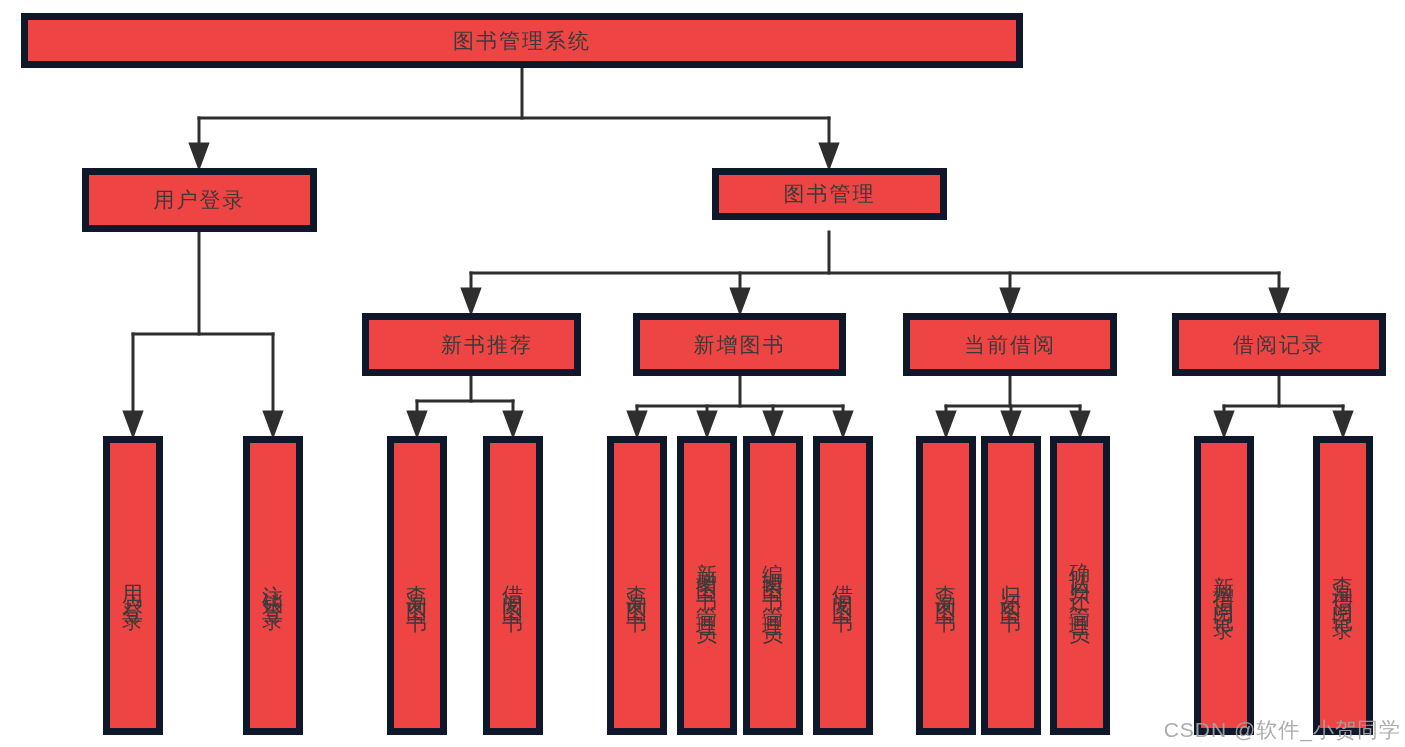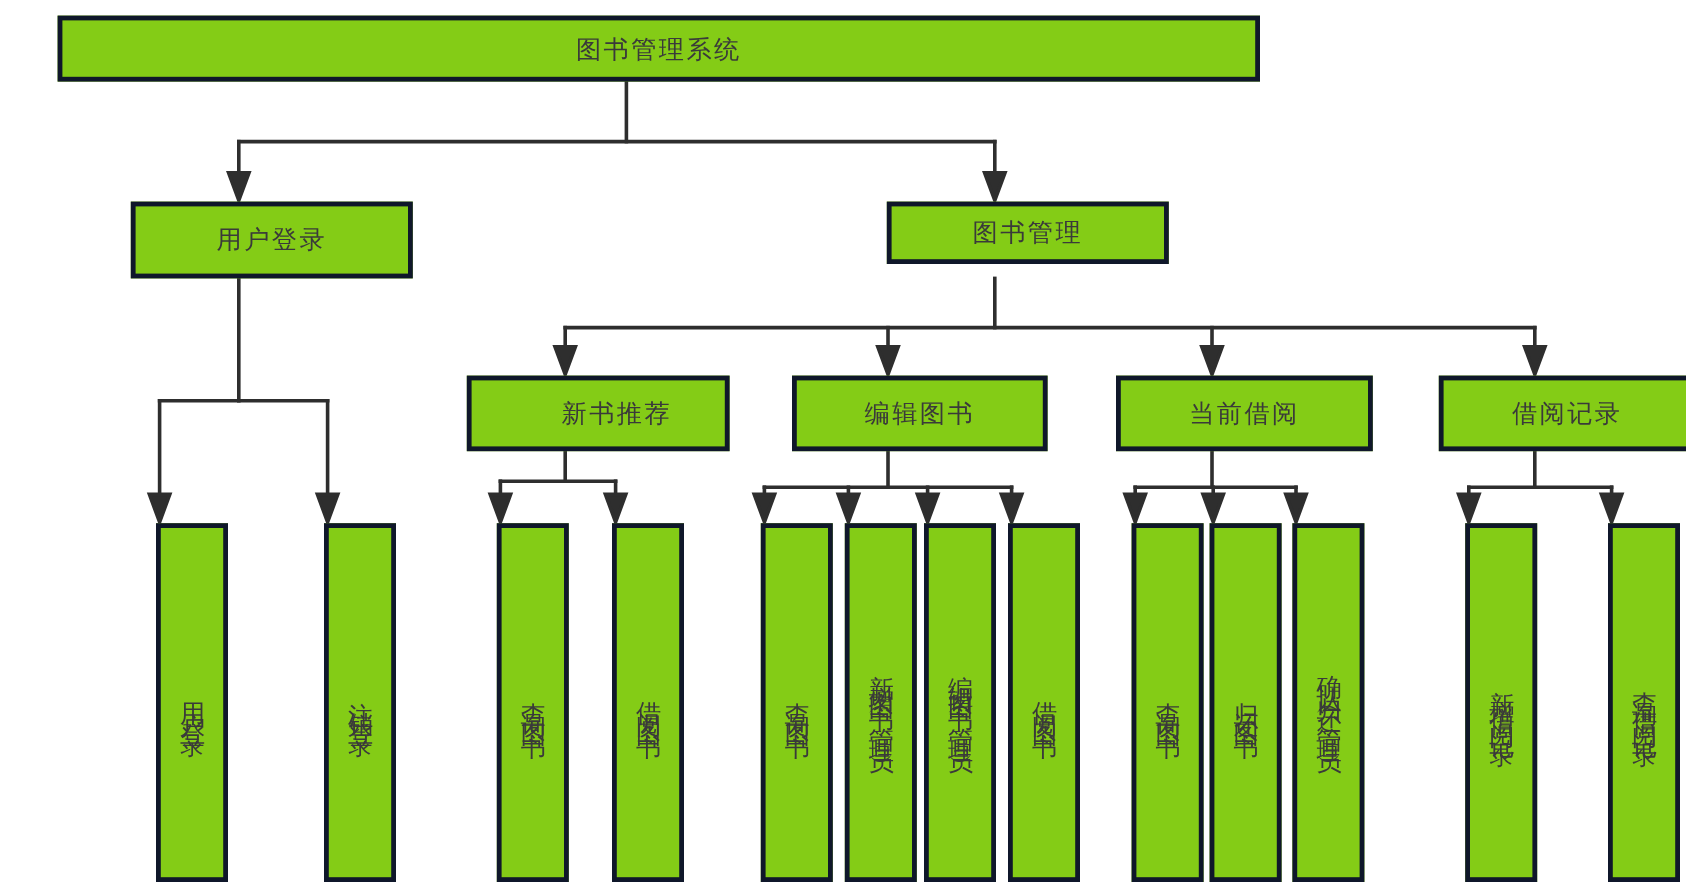--- a/index.html
+++ b/index.html
@@ -17,28 +17,27 @@
   }
   .wires {
     position: absolute;
     left: 0; top: 0;
     width: 1405px; height: 747px;
     pointer-events: none;
   }
   .node {
     position: absolute;
     box-sizing: border-box;
-    border: 4px solid #0f172a;
-    background: #84cc16;
+    border: 7px solid #0f172a;
+    background: #ef4444;
     display: flex;
     align-items: center;
     justify-content: center;
     color: #3a3a3a;
     z-index: 2;
-    margin-left: 27px;
   }
   .box-h {
     font-size: 21px;
     letter-spacing: 2px;
     white-space: nowrap;
   }
   .box-v .vtext {
     writing-mode: vertical-rl;
     text-orientation: mixed;
     font-size: 21px;
@@ -149,21 +148,21 @@
     <span>用户登录</span>
   </div>
   <div class="node box-h" style="left:712px; top:168px; width:235px; height:52px;">
     <span>图书管理</span>
   </div>
 
   <div class="node box-h" style="left:362px; top:313px; width:219px; height:63px;padding-left:31px;">
     <span>新书推荐</span>
   </div>
   <div class="node box-h" style="left:633px; top:313px; width:213px; height:63px;">
-    <span>编辑图书</span>
+    <span>新增图书</span>
   </div>
   <div class="node box-h" style="left:903px; top:313px; width:214px; height:63px;">
     <span>当前借阅</span>
   </div>
   <div class="node box-h" style="left:1172px; top:313px; width:214px; height:63px;">
     <span>借阅记录</span>
   </div>
 
   <div class="node box-v" style="left:103px; top:436px; width:60px; height:299px;">
     <span class="vtext">用户登录</span>
@@ -202,14 +201,15 @@
     <span class="vtext">确认归还（管理员）</span>
   </div>
 
   <div class="node box-v" style="left:1194px; top:436px; width:60px; height:299px;">
     <span class="vtext">新增借阅记录</span>
   </div>
   <div class="node box-v" style="left:1313px; top:436px; width:60px; height:299px;">
     <span class="vtext">查询借阅记录</span>
   </div>
 
+  <div class="watermark">CSDN @软件_小贺同学</div>
 
 </div>
 
 </body></html>

